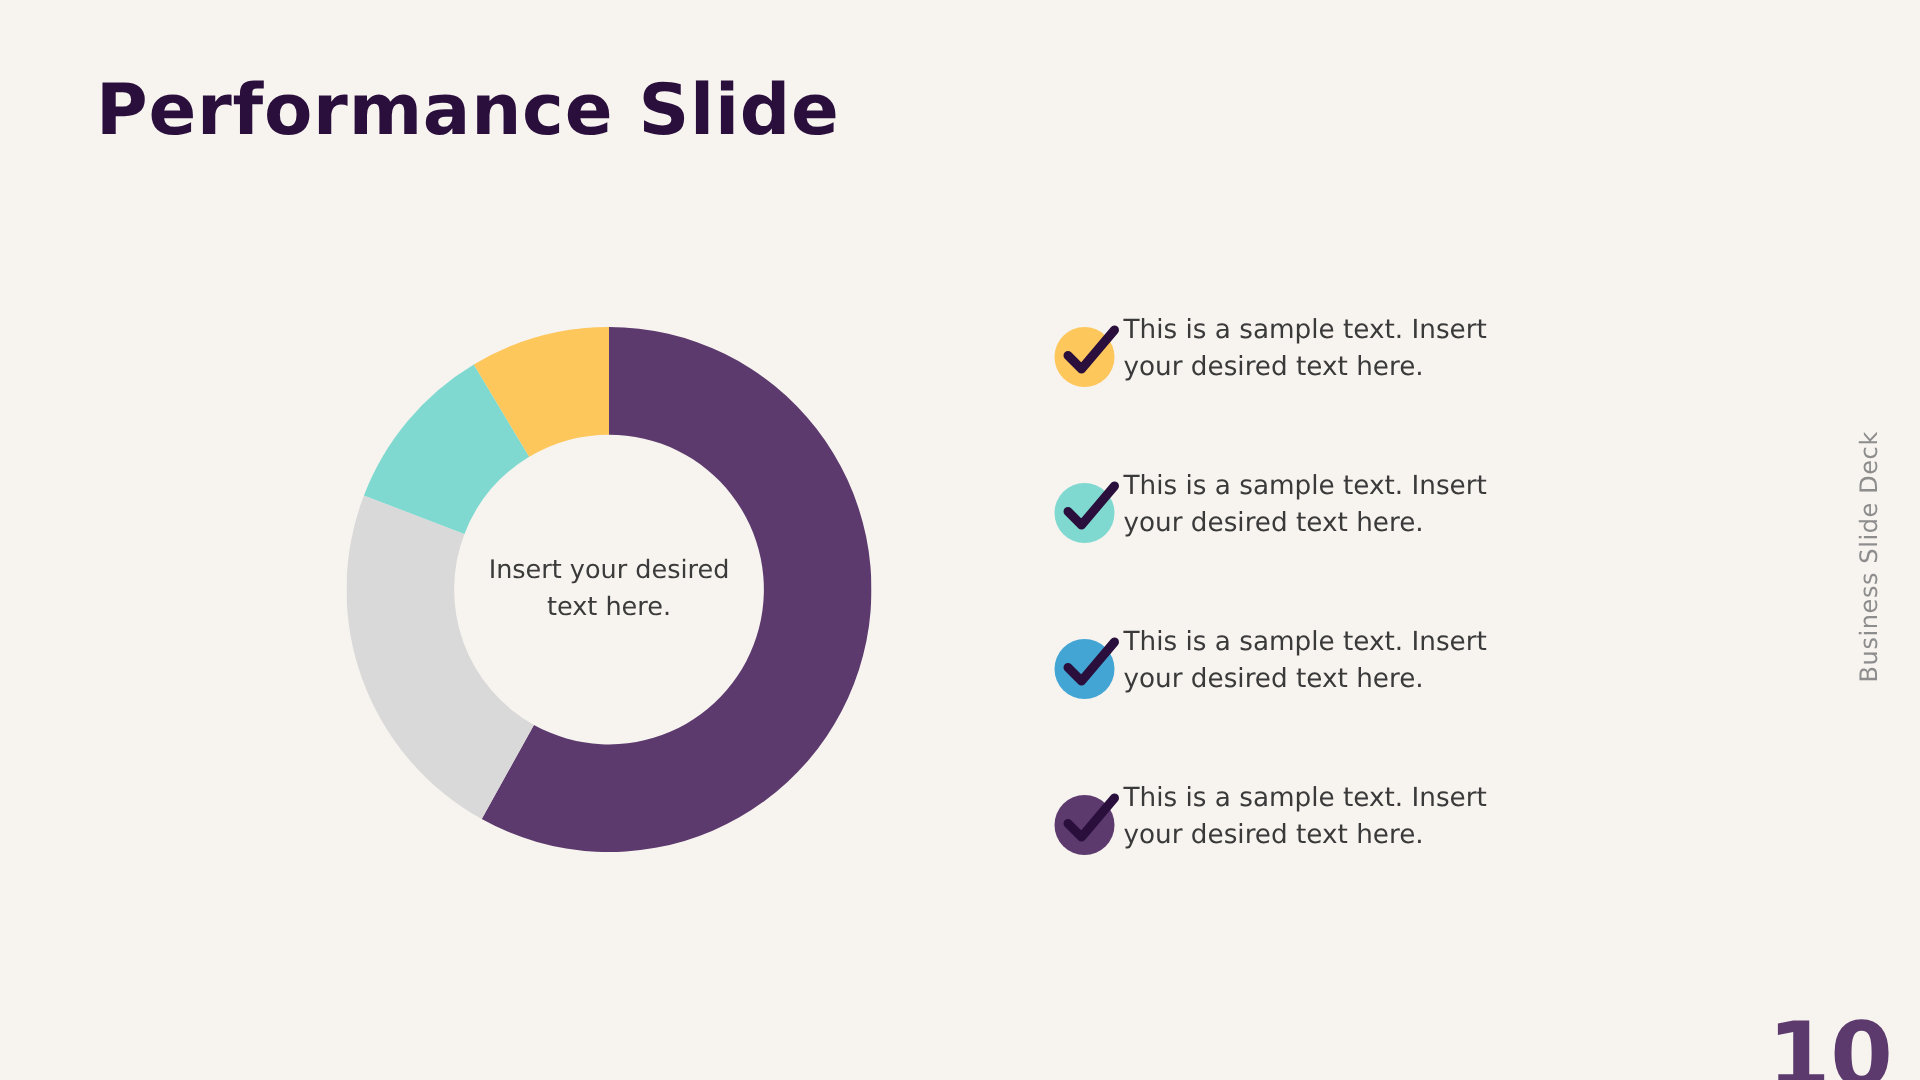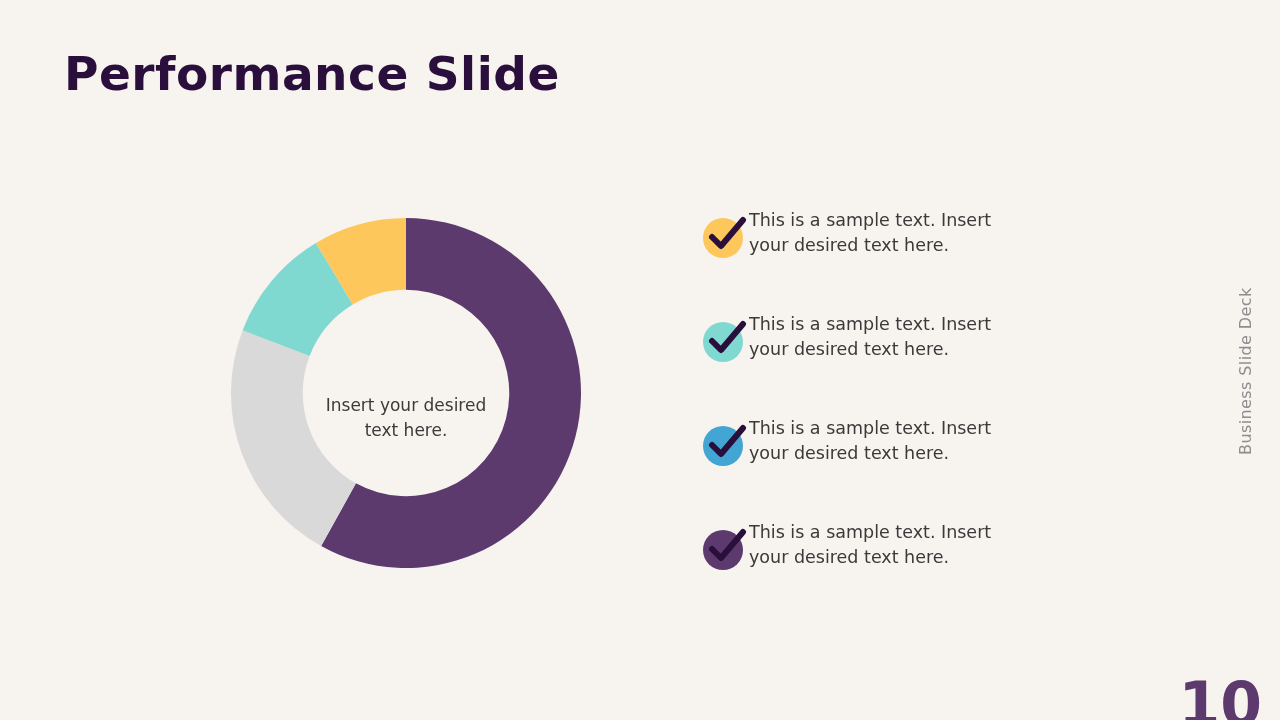--- a/index.html
+++ b/index.html
@@ -51,21 +51,20 @@
     left: 50%;
     top: 50%;
     transform: translate(-50%, -50%);
     width: 180px;
     text-align: center;
     font-size: 17px;
     line-height: 25px;
     color: #3b3b3b;
     font-family: "DejaVu Sans", sans-serif;
     pointer-events: none;
-    margin-top: 25px;
   }
 
   
   .bullets {
     position: absolute;
     left: 703px;
     top: 208px;
     width: 390px;
   }
   .bullet-row {

